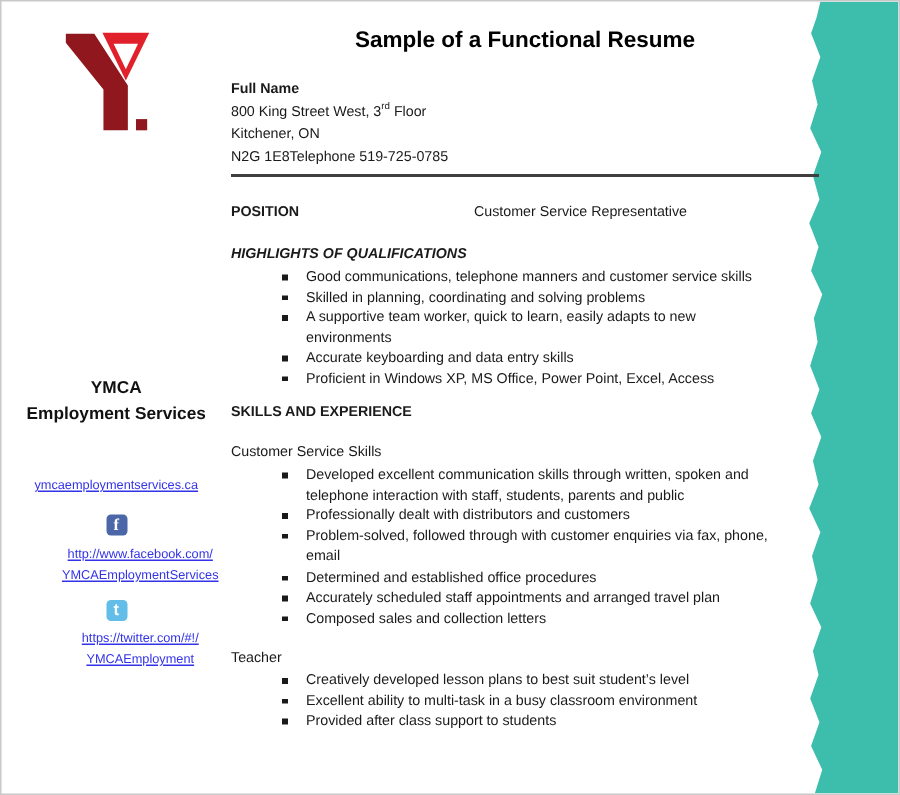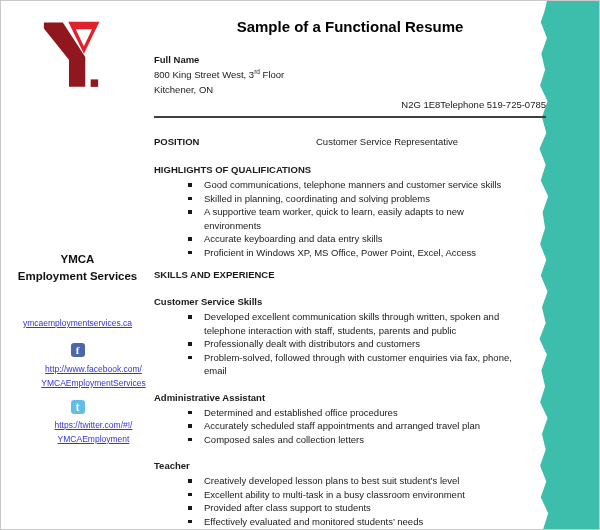--- a/index.html
+++ b/index.html
@@ -44,30 +44,30 @@
   
   .content {
     position:absolute; top:0; left:153px; width:392px; height:524px;
     padding-top:17px; font-size:9.5px; line-height:15px;
   }
   .doc-title { font-size:15px; line-height:18px; font-weight:bold; text-align:center; color:#000; }
 
   .contact { margin-top:16px; }
   .contact .name { font-weight:bold; }
   .contact sup { font-size:6.5px; vertical-align:super; line-height:0; }
-  .postal-row { display:flex; justify-content:flex-end; }
+  .postal-row { display:flex; justify-content:flex-start; }
 
   .header-rule { border:none; border-top:2px solid #3f3f3f; margin-top:4px; }
 
   .position-row { display:flex; margin-top:16px; }
   .position-label { font-weight:bold; width:162px; flex:0 0 162px; }
 
-  .section-heading { font-weight:bold; margin-top:13px; }
+  .section-heading { font-weight:bold; margin-top:13px;font-style:italic; }
   .skills-heading  { font-weight:bold; margin-top:8px; }
-  .group-title { font-weight:bold; margin-top:12px; }
+  .group-title { font-weight:normal; margin-top:12px; }
 
   ul.bullets { list-style:none; margin-top:1px; padding-left:33px; }
   ul.bullets li {
     position:relative; padding-left:17px; line-height:13.5px;
     max-width:332px;
   }
   ul.bullets li::before {
     content:""; position:absolute; left:1px; top:5px;
     width:3.5px; height:3.5px; background:#1a1a1a;
   }
@@ -144,29 +144,27 @@
 
     <div class="skills-heading">SKILLS AND EXPERIENCE</div>
 
     <div class="group-title">Customer Service Skills</div>
     <ul class="bullets">
       <li>Developed excellent communication skills through written, spoken and telephone interaction with staff, students, parents and public</li>
       <li>Professionally dealt with distributors and customers</li>
       <li>Problem-solved, followed through with customer enquiries via fax, phone, email</li>
     </ul>
 
-    <div class="group-title">Administrative Assistant</div>
     <ul class="bullets">
       <li>Determined and established office procedures</li>
       <li>Accurately scheduled staff appointments and arranged travel plan</li>
       <li>Composed sales and collection letters</li>
     </ul>
 
     <div class="group-title">Teacher</div>
     <ul class="bullets">
       <li>Creatively developed lesson plans to best suit student’s level</li>
       <li>Excellent ability to multi-task in a busy classroom environment</li>
       <li>Provided after class support to students</li>
-      <li>Effectively evaluated and monitored students’ needs</li>
     </ul>
 
   </div>
 </div>
 
 </body></html>

